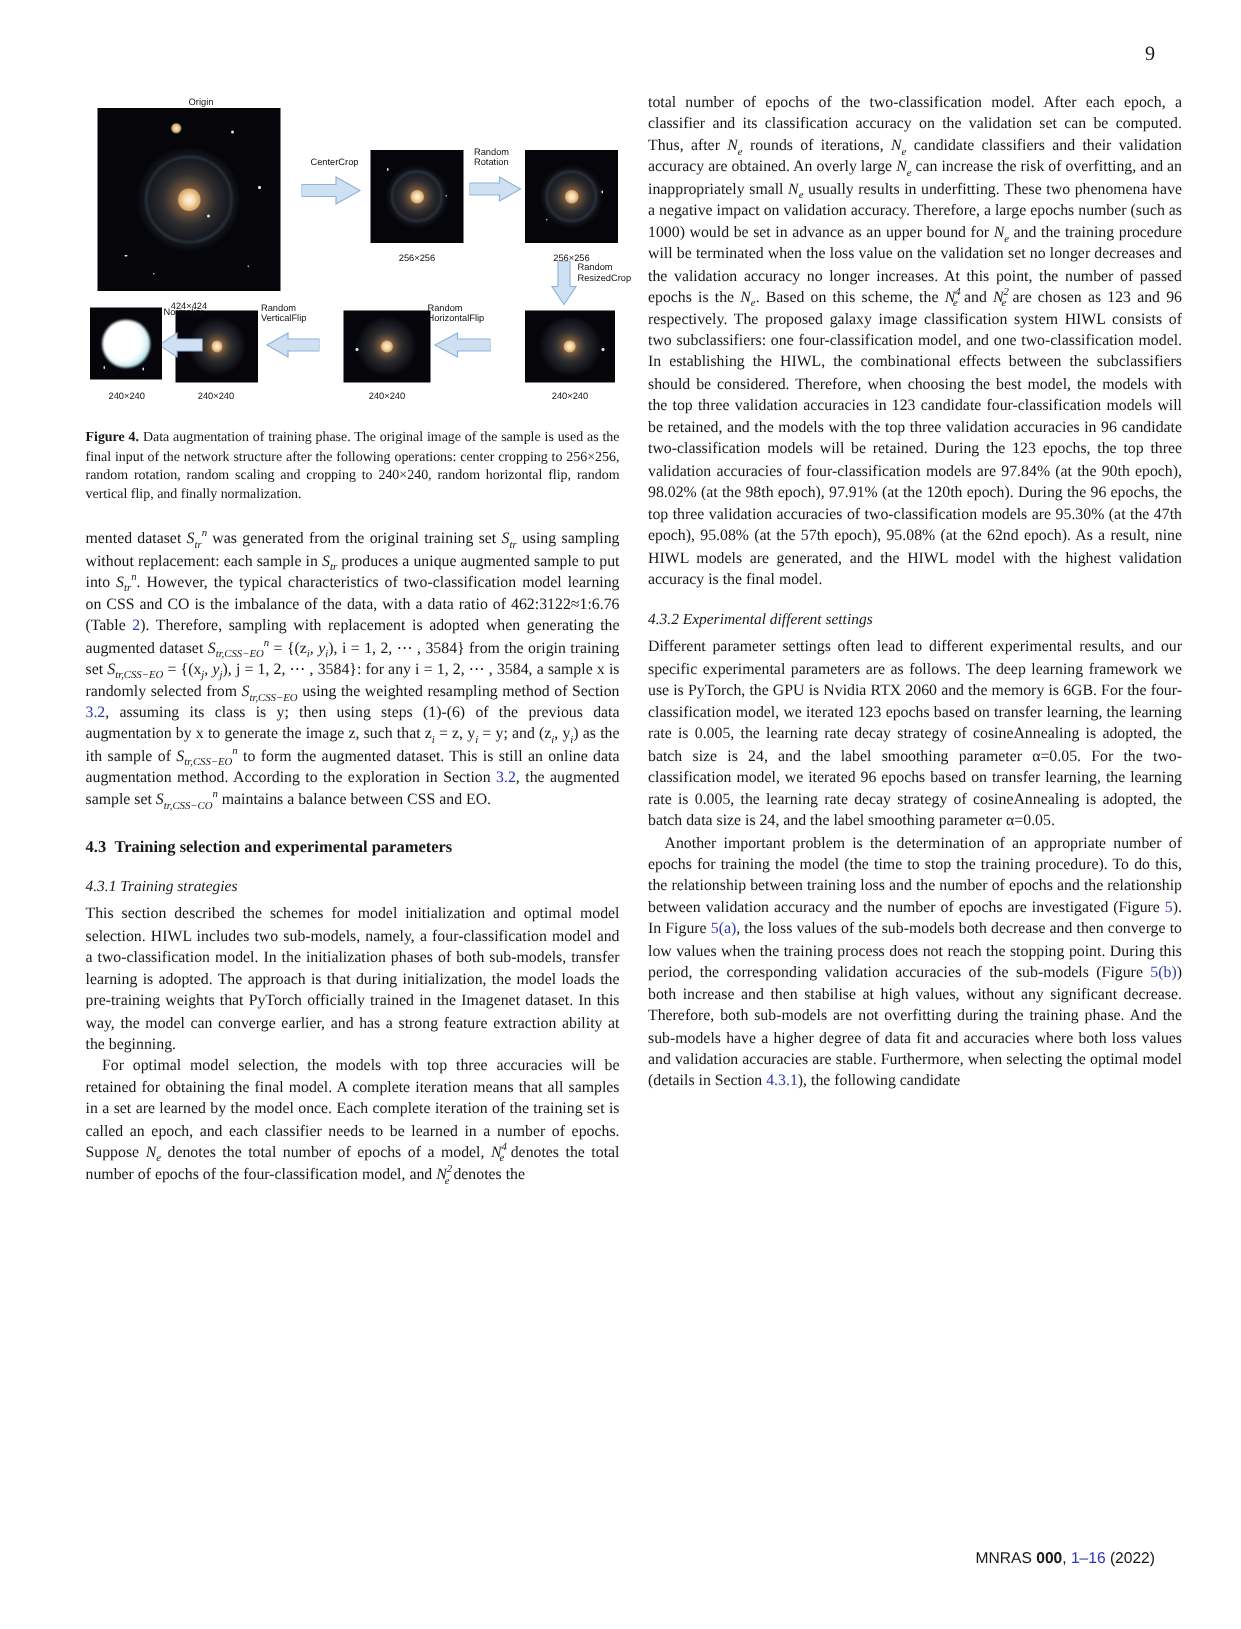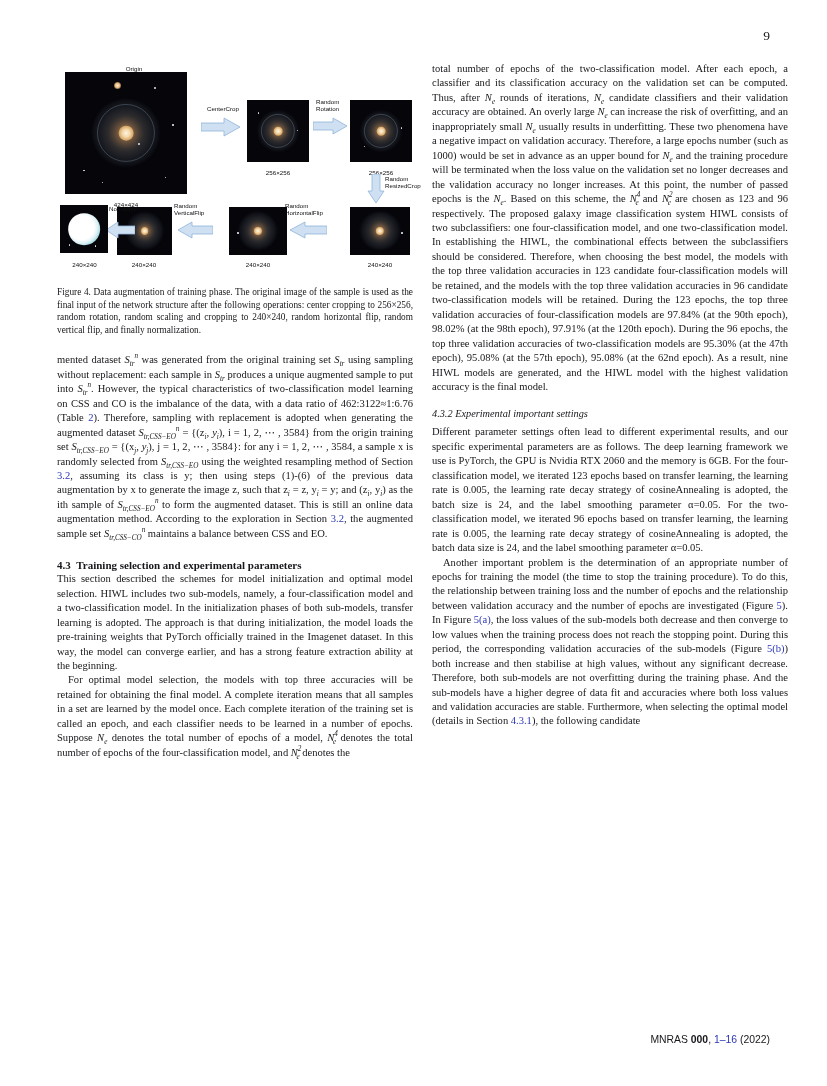--- a/index.html
+++ b/index.html
@@ -149,21 +149,21 @@
     position: absolute;
   }
   .caption {
     width: 356px;
     font-size: 9.3px;
     line-height: 12.6px;
     text-align: justify;
     color: #17171c;
     margin-top: 2px;
   }
-  .caption b { font-weight: normal; }
+  .caption b { font-weight: bold; }
 
   h3.sec {
     font-size: 11px;
     font-weight: bold;
     margin: 17px 0 0 0;
     line-height: 14px;
     text-indent: 0;
     padding-left: 23px;
     text-indent: -23px;
   }
@@ -301,35 +301,36 @@
     <div class="gap-small"></div>
 
     <p class="noindent">
       <span>mented dataset </span><span class="mathvar"><span>S</span><sub>tr</sub><sup>n</sup></span><span> was generated from the original training set </span><span class="mathvar"><span>S</span><sub>tr</sub></span><span> using sampling without replacement: each sample in </span><span class="mathvar"><span>S</span><sub>tr</sub></span><span> produces a unique augmented sample to put into </span><span class="mathvar"><span>S</span><sub>tr</sub><sup>n</sup></span><span>. However, the typical characteristics of two-classification model learning on CSS and CO is the imbalance of the data, with a data ratio of 462:3122≈1:6.76 (Table </span><span class="ref">2</span><span>). Therefore, sampling with replacement is adopted when generating the augmented dataset </span><span class="mathvar"><span>S</span><sub>tr,CSS−EO</sub><sup>n</sup></span><span> = {(z</span><sub class="sb">i</sub><span class="mathvar">, y</span><sub class="sb">i</sub><span>), i = 1, 2, ⋯ , 3584} from the origin training set </span><span class="mathvar"><span>S</span><sub>tr,CSS−EO</sub></span><span> = {(x</span><sub class="sb">j</sub><span class="mathvar">, y</span><sub class="sb">j</sub><span>), j = 1, 2, ⋯ , 3584}: for any i = 1, 2, ⋯ , 3584, a sample x is randomly selected from </span><span class="mathvar"><span>S</span><sub>tr,CSS−EO</sub></span><span> using the weighted resampling method of Section </span><span class="ref">3.2</span><span>, assuming its class is y; then using steps (1)-(6) of the previous data augmentation by x to generate the image z, such that z</span><sub class="sb">i</sub><span> = z, y</span><sub class="sb">i</sub><span> = y; and (z</span><sub class="sb">i</sub><span>, y</span><sub class="sb">i</sub><span>) as the ith sample of </span><span class="mathvar"><span>S</span><sub>tr,CSS−EO</sub><sup>n</sup></span><span> to form the augmented dataset. This is still an online data augmentation method. According to the exploration in Section </span><span class="ref">3.2</span><span>, the augmented sample set </span><span class="mathvar"><span>S</span><sub>tr,CSS−CO</sub><sup>n</sup></span><span> maintains a balance between CSS and EO.</span>
     </p>
 
     <h3 class="sec">
       <span>4.3</span>&nbsp;&nbsp;<span>Training selection and experimental parameters</span>
     </h3>
 
+    <h4 class="subsec">4.3.1  Training strategies</h4>
 
     <p class="noindent">This section described the schemes for model initialization and optimal model selection. HIWL includes two sub-models, namely, a four-classification model and a two-classification model. In the initialization phases of both sub-models, transfer learning is adopted. The approach is that during initialization, the model loads the pre-training weights that PyTorch officially trained in the Imagenet dataset. In this way, the model can converge earlier, and has a strong feature extraction ability at the beginning.</p>
 
     <p>
       <span>For optimal model selection, the models with top three accuracies will be retained for obtaining the final model. A complete iteration means that all samples in a set are learned by the model once. Each complete iteration of the training set is called an epoch, and each classifier needs to be learned in a number of epochs. Suppose </span><span class="mathvar"><span>N</span><sub>e</sub></span><span> denotes the total number of epochs of a model, </span><span class="mathvar"><span>N</span><sup>4</sup><sub style="margin-left:-5px">e</sub></span><span> denotes the total number of epochs of the four-classification model, and </span><span class="mathvar"><span>N</span><sup>2</sup><sub style="margin-left:-5px">e</sub></span><span> denotes the</span>
     </p>
   </div>
 
   <div class="col col-right">
 
     <p class="noindent">
       <span>total number of epochs of the two-classification model. After each epoch, a classifier and its classification accuracy on the validation set can be computed. Thus, after </span><span class="mathvar"><span>N</span><sub>e</sub></span><span> rounds of iterations, </span><span class="mathvar"><span>N</span><sub>e</sub></span><span> candidate classifiers and their validation accuracy are obtained. An overly large </span><span class="mathvar"><span>N</span><sub>e</sub></span><span> can increase the risk of overfitting, and an inappropriately small </span><span class="mathvar"><span>N</span><sub>e</sub></span><span> usually results in underfitting. These two phenomena have a negative impact on validation accuracy. Therefore, a large epochs number (such as 1000) would be set in advance as an upper bound for </span><span class="mathvar"><span>N</span><sub>e</sub></span><span> and the training procedure will be terminated when the loss value on the validation set no longer decreases and the validation accuracy no longer increases. At this point, the number of passed epochs is the </span><span class="mathvar"><span>N</span><sub>e</sub></span><span>. Based on this scheme, the </span><span class="mathvar"><span>N</span><sup>4</sup><sub style="margin-left:-5px">e</sub></span><span> and </span><span class="mathvar"><span>N</span><sup>2</sup><sub style="margin-left:-5px">e</sub></span><span> are chosen as 123 and 96 respectively. The proposed galaxy image classification system HIWL consists of two subclassifiers: one four-classification model, and one two-classification model. In establishing the HIWL, the combinational effects between the subclassifiers should be considered. Therefore, when choosing the best model, the models with the top three validation accuracies in 123 candidate four-classification models will be retained, and the models with the top three validation accuracies in 96 candidate two-classification models will be retained. During the 123 epochs, the top three validation accuracies of four-classification models are 97.84% (at the 90th epoch), 98.02% (at the 98th epoch), 97.91% (at the 120th epoch). During the 96 epochs, the top three validation accuracies of two-classification models are 95.30% (at the 47th epoch), 95.08% (at the 57th epoch), 95.08% (at the 62nd epoch). As a result, nine HIWL models are generated, and the HIWL model with the highest validation accuracy is the final model.</span>
     </p>
 
-    <h4 class="subsec">4.3.2  Experimental important settings</h4>
+    <h4 class="subsec">4.3.2  Experimental different settings</h4>
 
     <p class="noindent">Different parameter settings often lead to different experimental results, and our specific experimental parameters are as follows. The deep learning framework we use is PyTorch, the GPU is Nvidia RTX 2060 and the memory is 6GB. For the four-classification model, we iterated 123 epochs based on transfer learning, the learning rate is 0.005, the learning rate decay strategy of cosineAnnealing is adopted, the batch size is 24, and the label smoothing parameter α=0.05. For the two-classification model, we iterated 96 epochs based on transfer learning, the learning rate is 0.005, the learning rate decay strategy of cosineAnnealing is adopted, the batch data size is 24, and the label smoothing parameter α=0.05.</p>
 
     <p>
       <span>Another important problem is the determination of an appropriate number of epochs for training the model (the time to stop the training procedure). To do this, the relationship between training loss and the number of epochs and the relationship between validation accuracy and the number of epochs are investigated (Figure </span><span class="ref">5</span><span>). In Figure </span><span class="ref">5(a)</span><span>, the loss values of the sub-models both decrease and then converge to low values when the training process does not reach the stopping point. During this period, the corresponding validation accuracies of the sub-models (Figure </span><span class="ref">5(b)</span><span>) both increase and then stabilise at high values, without any significant decrease. Therefore, both sub-models are not overfitting during the training phase. And the sub-models have a higher degree of data fit and accuracies where both loss values and validation accuracies are stable. Furthermore, when selecting the optimal model (details in Section </span><span class="ref">4.3.1</span><span>), the following candidate</span>
     </p>
   </div>
 
   <div class="footer">
     <span>MNRAS</span>

